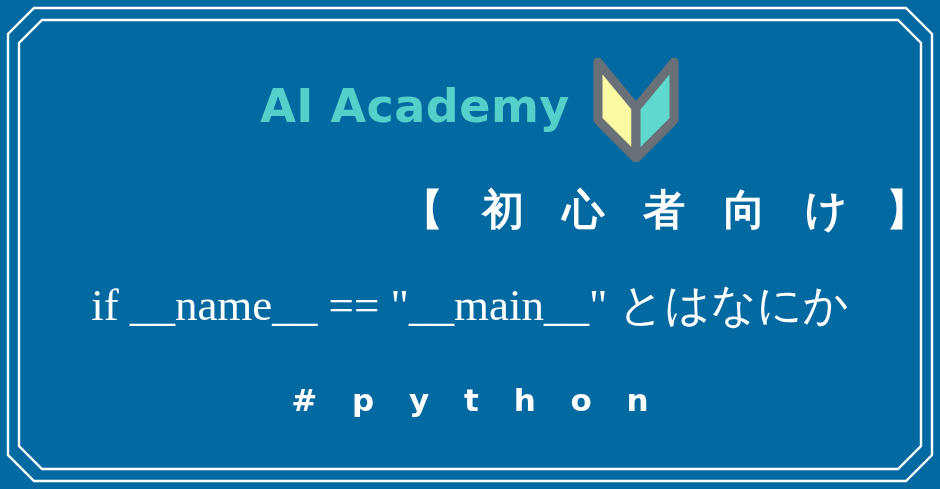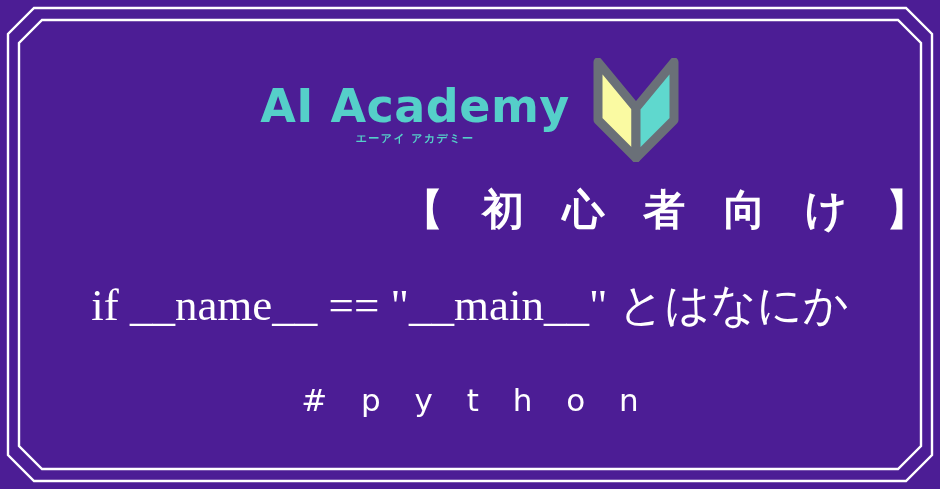--- a/index.html
+++ b/index.html
@@ -5,21 +5,21 @@
   html, body {
     margin: 0;
     padding: 0;
     background: #ffffff;
   }
   #card {
     position: relative;
     width: 940px;
     height: 489px;
     overflow: hidden;
-    background: #4c1d95;
+    background: #0369a1;
     font-family: "Liberation Sans", sans-serif;
     user-select: none;
   }
 
   
   #frame {
     position: absolute;
     inset: 0;
     width: 940px;
     height: 489px;
@@ -104,21 +104,21 @@
   }
 
   
   .hashtag {
     position: absolute;
     left: 0;
     top: 380px;
     width: 940px;
     text-align: center;
     font-family: "DejaVu Sans", sans-serif;
-    font-weight: normal;
+    font-weight: bold;
     font-size: 31px;
     line-height: 40px;
     letter-spacing: 12px;
     text-indent: 12px;
     color: #ffffff;
     white-space: nowrap;
   }
 </style>
 </head>
 <body>
@@ -126,21 +126,20 @@
 <div id="card">
 
   <svg id="frame" viewBox="0 0 940 489" aria-hidden="true">
     <polygon points="34,8 906,8 932,34 932,455 906,481 34,481 8,455 8,34" fill="none" stroke="#ffffff" stroke-width="2.4"></polygon>
     <polygon points="42,20 898,20 921,43 921,446 898,469 42,469 19,446 19,43" fill="none" stroke="#ffffff" stroke-width="2.4"></polygon>
   </svg>
 
   <div class="logo-block">
     <span class="logo-text-wrap">
       <span class="logo-word">AI Academy</span>
-      <span class="logo-kana">エーアイ アカデミー</span>
     </span>
     <svg class="wakaba" width="88" height="104" viewBox="0 0 88 104" aria-hidden="true">
 
       <polygon points="6,4 44,50 44,100 6,62" fill="#fafaa2" stroke="#6a7078" stroke-width="9" stroke-linejoin="round"></polygon>
 
       <polygon points="82,4 44,50 44,100 82,62" fill="#5fd8ce" stroke="#6a7078" stroke-width="9" stroke-linejoin="round"></polygon>
 
       <line x1="44" y1="50" x2="44" y2="100" stroke="#6a7078" stroke-width="5"></line>
     </svg>
   </div>

